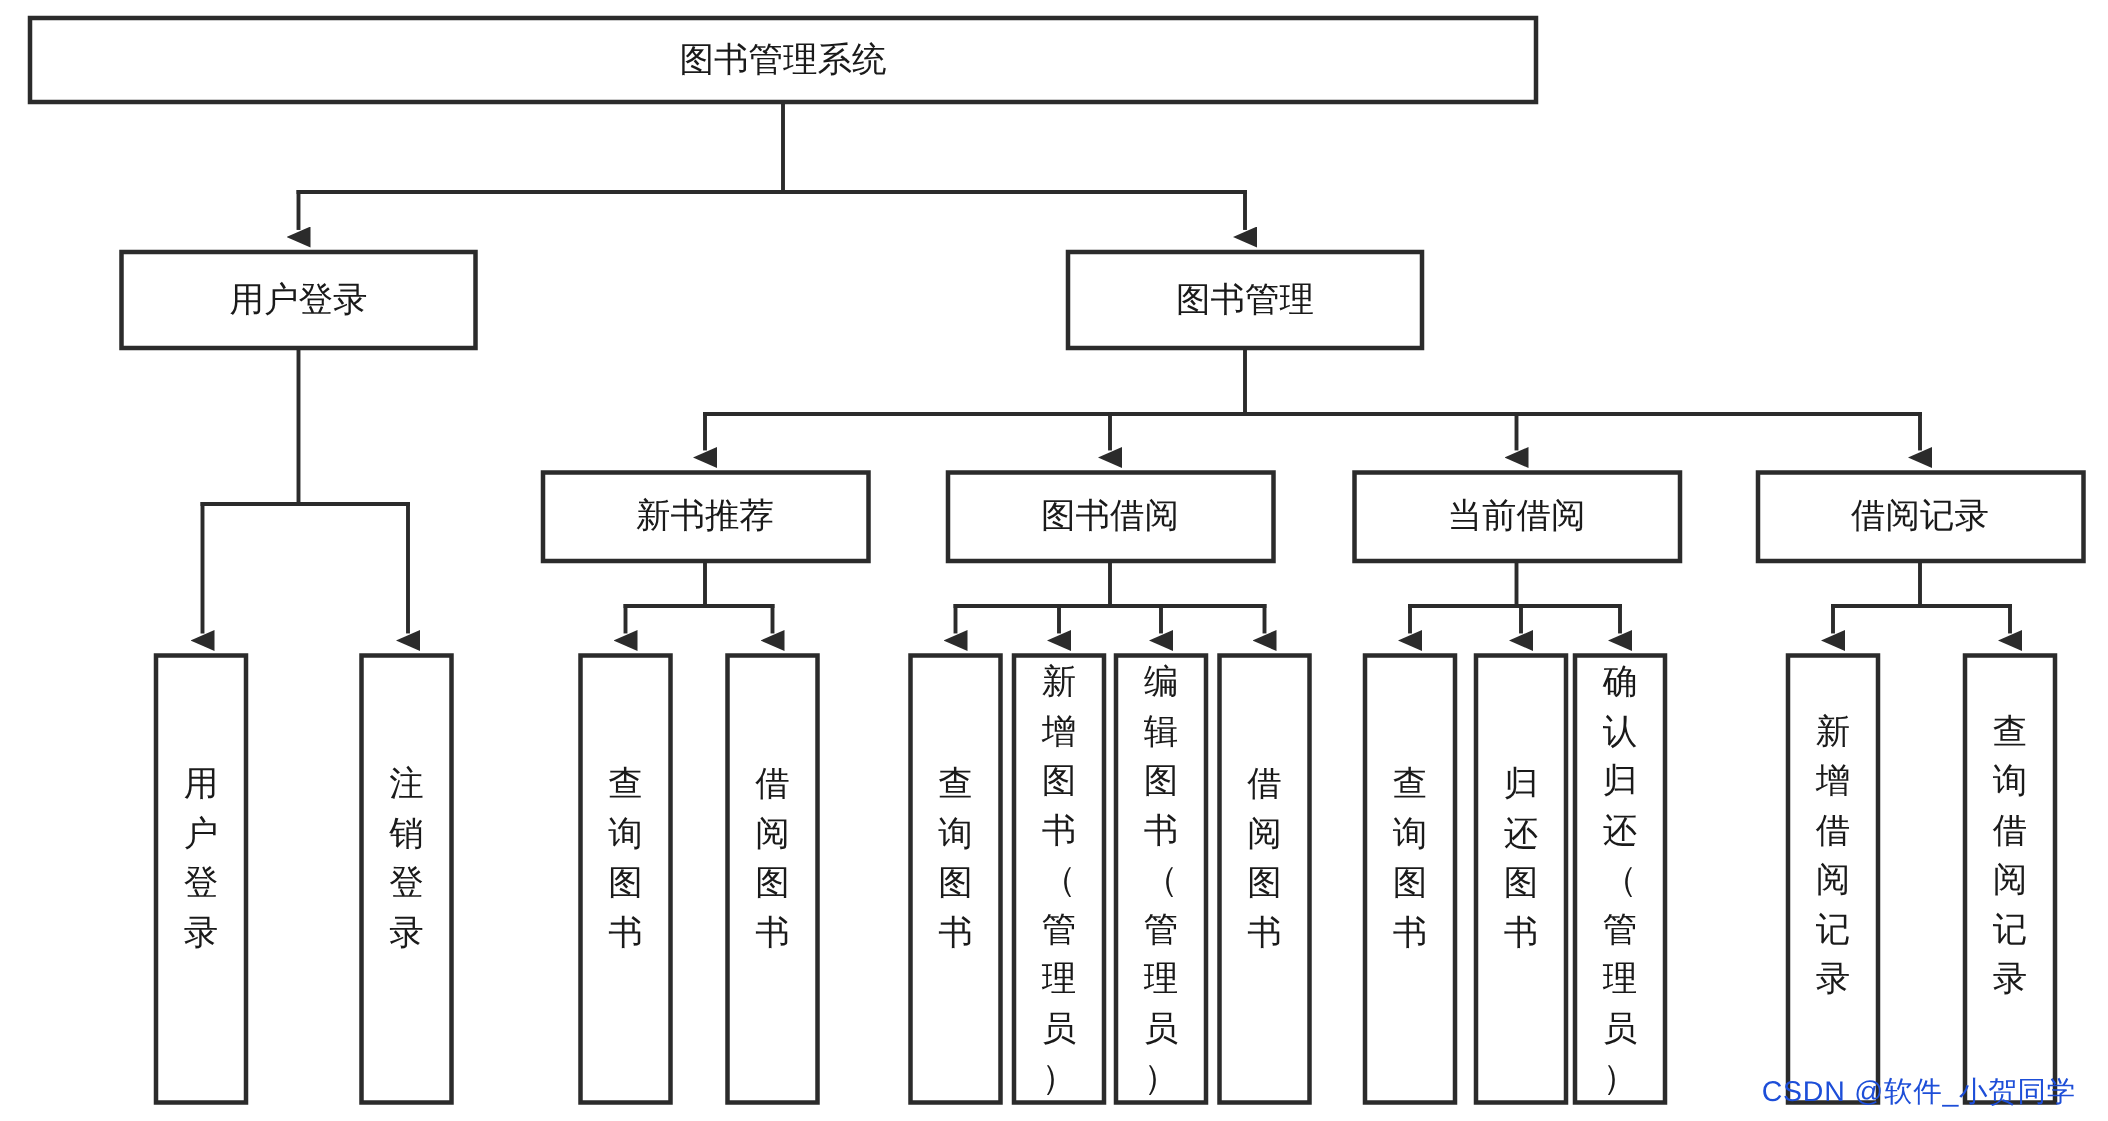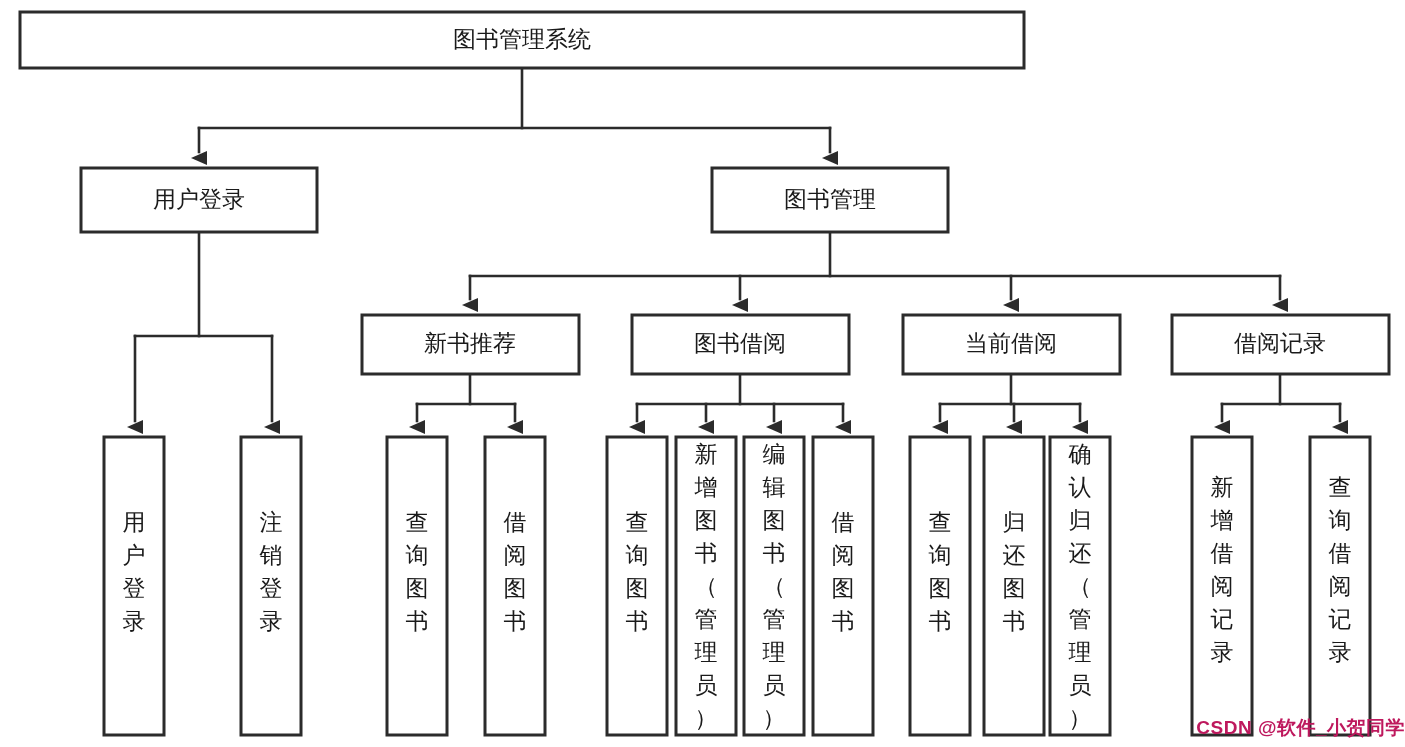--- a/index.html
+++ b/index.html
@@ -49,28 +49,27 @@
     dominant-baseline: middle;
   }
   .box-label-v {
     font-family: "Liberation Sans", "DejaVu Sans", sans-serif;
     font-size: 23px;
     fill: #1a1a1a;
     text-anchor: middle;
   }
   .watermark {
     position: absolute;
-    right: 0;
+    right: 21px;
     bottom: 6px;
     font-family: "Liberation Sans", "DejaVu Sans", sans-serif;
     font-size: 19px;
-    color: #be185d;
+    color: #1d4ed8;
     white-space: nowrap;
     letter-spacing: 0.5px;
-    font-weight: bold;
   }
 </style>
 </head>
 <body>
 
 <div id="diagram-root">
 
   <svg id="flow" viewBox="0 0 1405 747">
 
     <defs>

